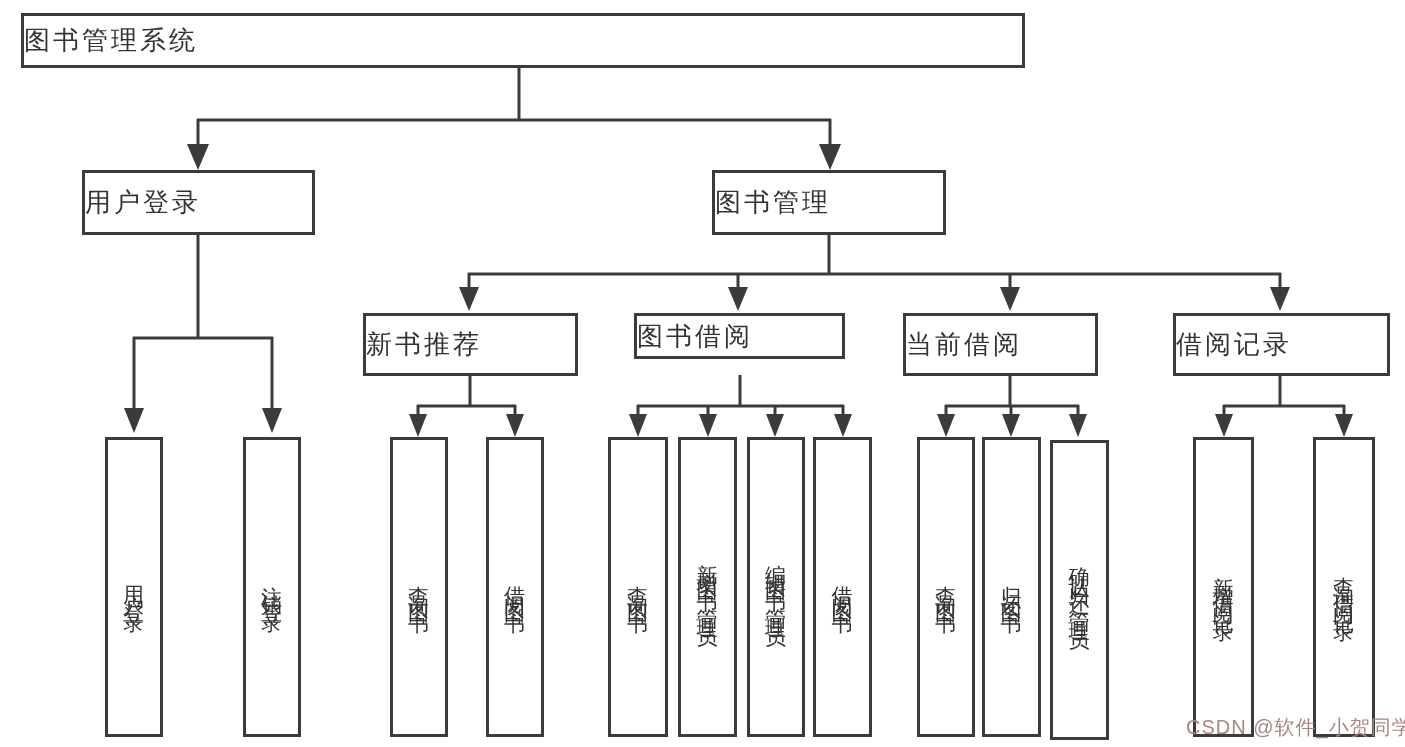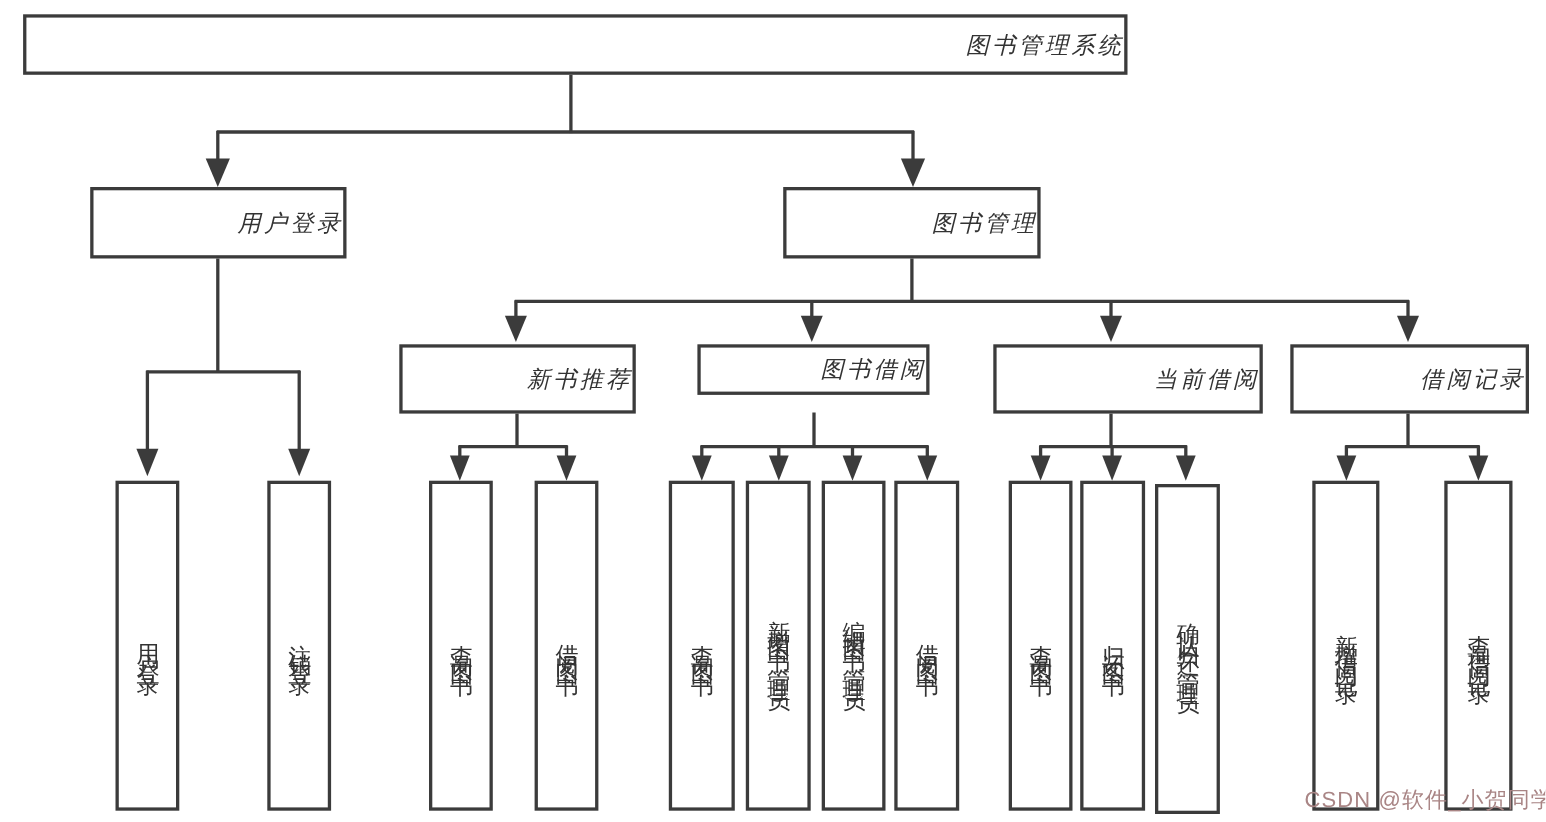--- a/index.html
+++ b/index.html
@@ -17,25 +17,24 @@
     overflow:hidden;
   }
   .connectors{position:absolute;left:0;top:0;width:1405px;height:747px;}
   .connectors line{stroke:var(--line);stroke-width:3;}
   .connectors polygon{fill:var(--line);}
   .hbox{
     position:absolute;
     box-sizing:border-box;
     border:3px solid var(--line);
     background:var(--bg);
-    display:flex;align-items:center;justify-content:flex-end;
+    display:flex;align-items:center;justify-content:flex-start;
     color:var(--text);
-    font-size:21px;letter-spacing:3px;
+    font-size:26px;letter-spacing:3px;
     z-index:2;
-    font-style:italic;
   }
   .vbox{
     position:absolute;
     box-sizing:border-box;
     border:3px solid var(--line);
     background:var(--bg);
     display:flex;align-items:center;justify-content:center;
     color:var(--text);
     font-size:21px;
     z-index:2;
@@ -147,21 +146,21 @@
   <div class="hbox" style="left:712px;top:170px;width:234px;height:65px;">
     <span>图书管理</span>
   </div>
 
   <div class="hbox" style="left:363px;top:313px;width:215px;height:63px;">
     <span>新书推荐</span>
   </div>
   <div class="hbox" style="left:634px;top:313px;width:211px;height:46px;">
     <span>图书借阅</span>
   </div>
-  <div class="hbox" style="left:903px;top:313px;width:245px;height:63px;">
+  <div class="hbox" style="left:903px;top:313px;width:195px;height:63px;">
     <span>当前借阅</span>
   </div>
   <div class="hbox" style="left:1173px;top:313px;width:217px;height:63px;">
     <span>借阅记录</span>
   </div>
 
   <div class="vbox" style="left:105px;top:437px;width:58px;height:300px;">
     <span>用户登录</span>
   </div>
   <div class="vbox" style="left:243px;top:437px;width:58px;height:300px;">

